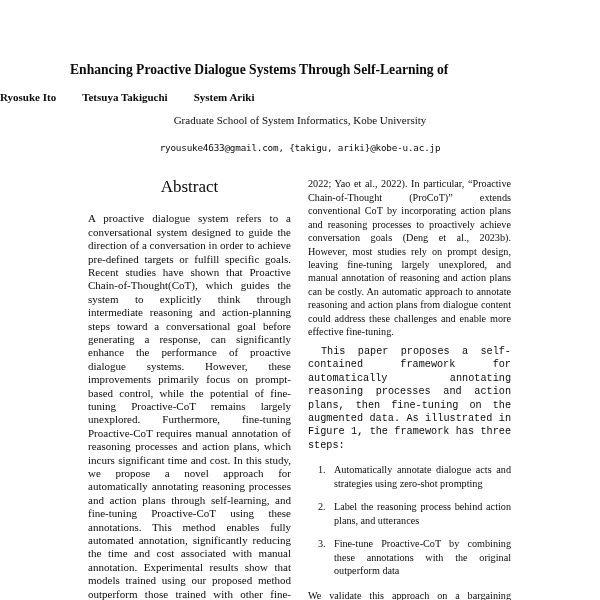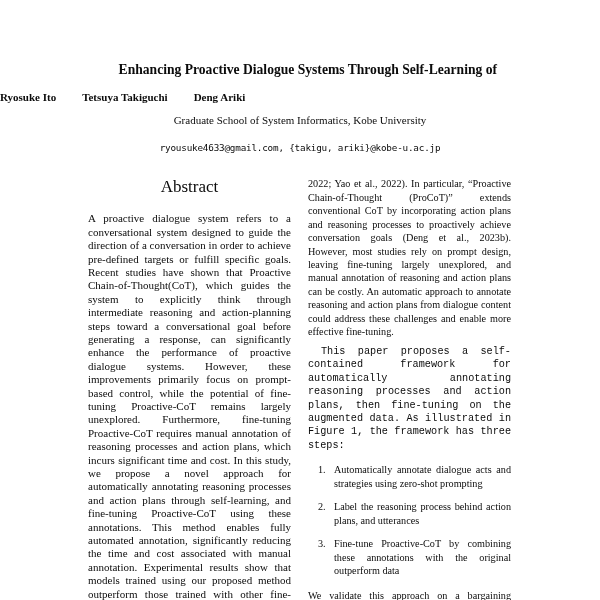--- a/index.html
+++ b/index.html
@@ -10,25 +10,25 @@
     font-family: "Liberation Serif", serif;
     overflow: hidden;
   }
   .page {
     width: 600px;
     height: 600px;
     padding-top: 60px;
     overflow: hidden;
   }
   .title {
-    text-align: right;
+    text-align: left;
     font-size: 13.6px;
     font-weight: bold;
     line-height: 1.42;
-    padding: 0 103px;
+    padding: 0 70px;
   }
   .authors {
     display: flex;
     gap: 26px;
     margin-top: 12px;
     font-weight: bold;
     font-size: 11px;
   }
   .affiliation {
     text-align: center;
@@ -92,21 +92,21 @@
 
 <div class="page">
 
   <h1 class="title">
     <span>Enhancing Proactive Dialogue Systems Through Self-Learning of</span><br>
   </h1>
 
   <div class="authors">
     <span>Ryosuke Ito</span>
     <span>Tetsuya Takiguchi</span>
-    <span>Deng Ariki</span>
+    <span>System Ariki</span>
   </div>
 
   <div class="affiliation">Graduate School of System Informatics, Kobe University</div>
 
   <div class="email">ryousuke4633@gmail.com, {takigu, ariki}@kobe-u.ac.jp</div>
 
   <div class="columns">
 
     <div class="col col-left">
       <div class="abstract-heading">Abstract</div>

